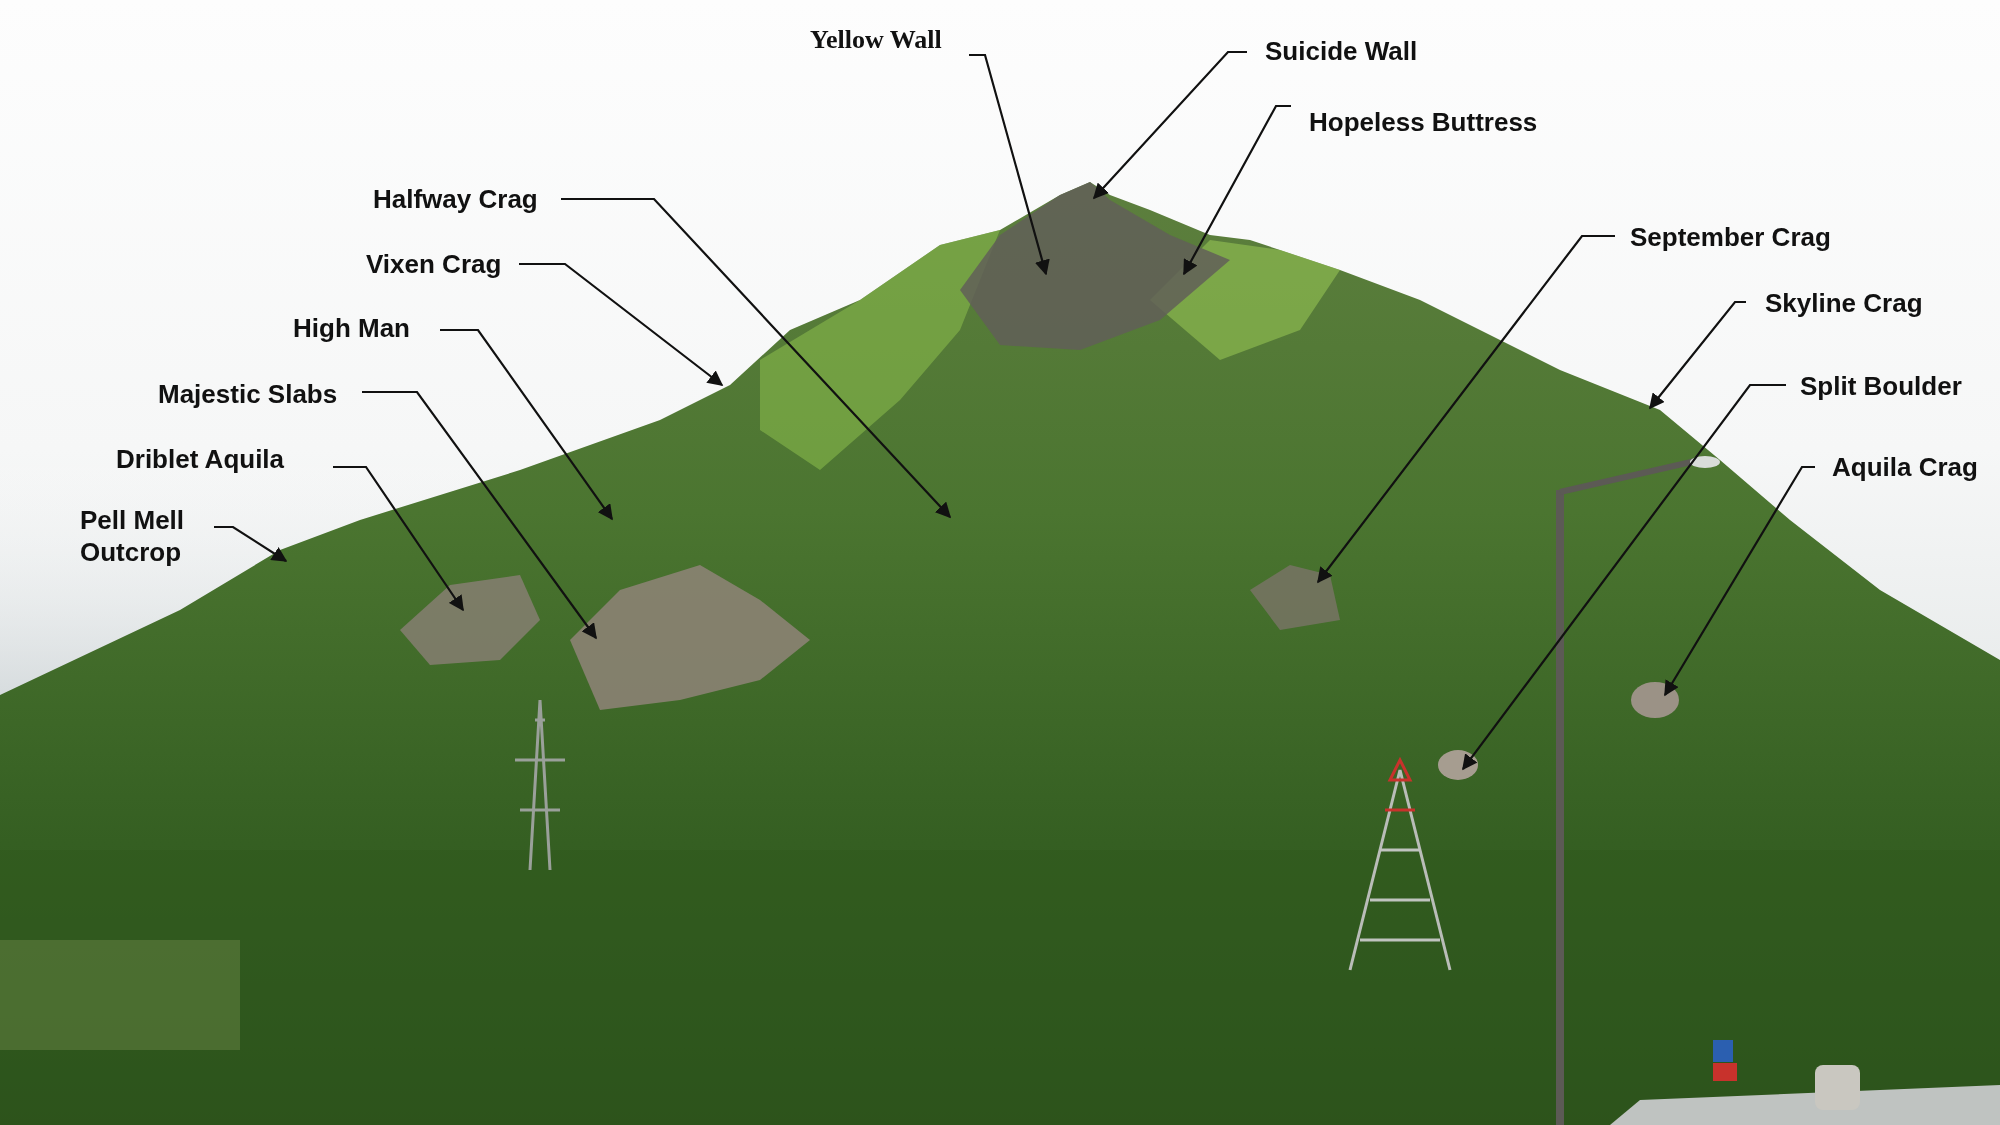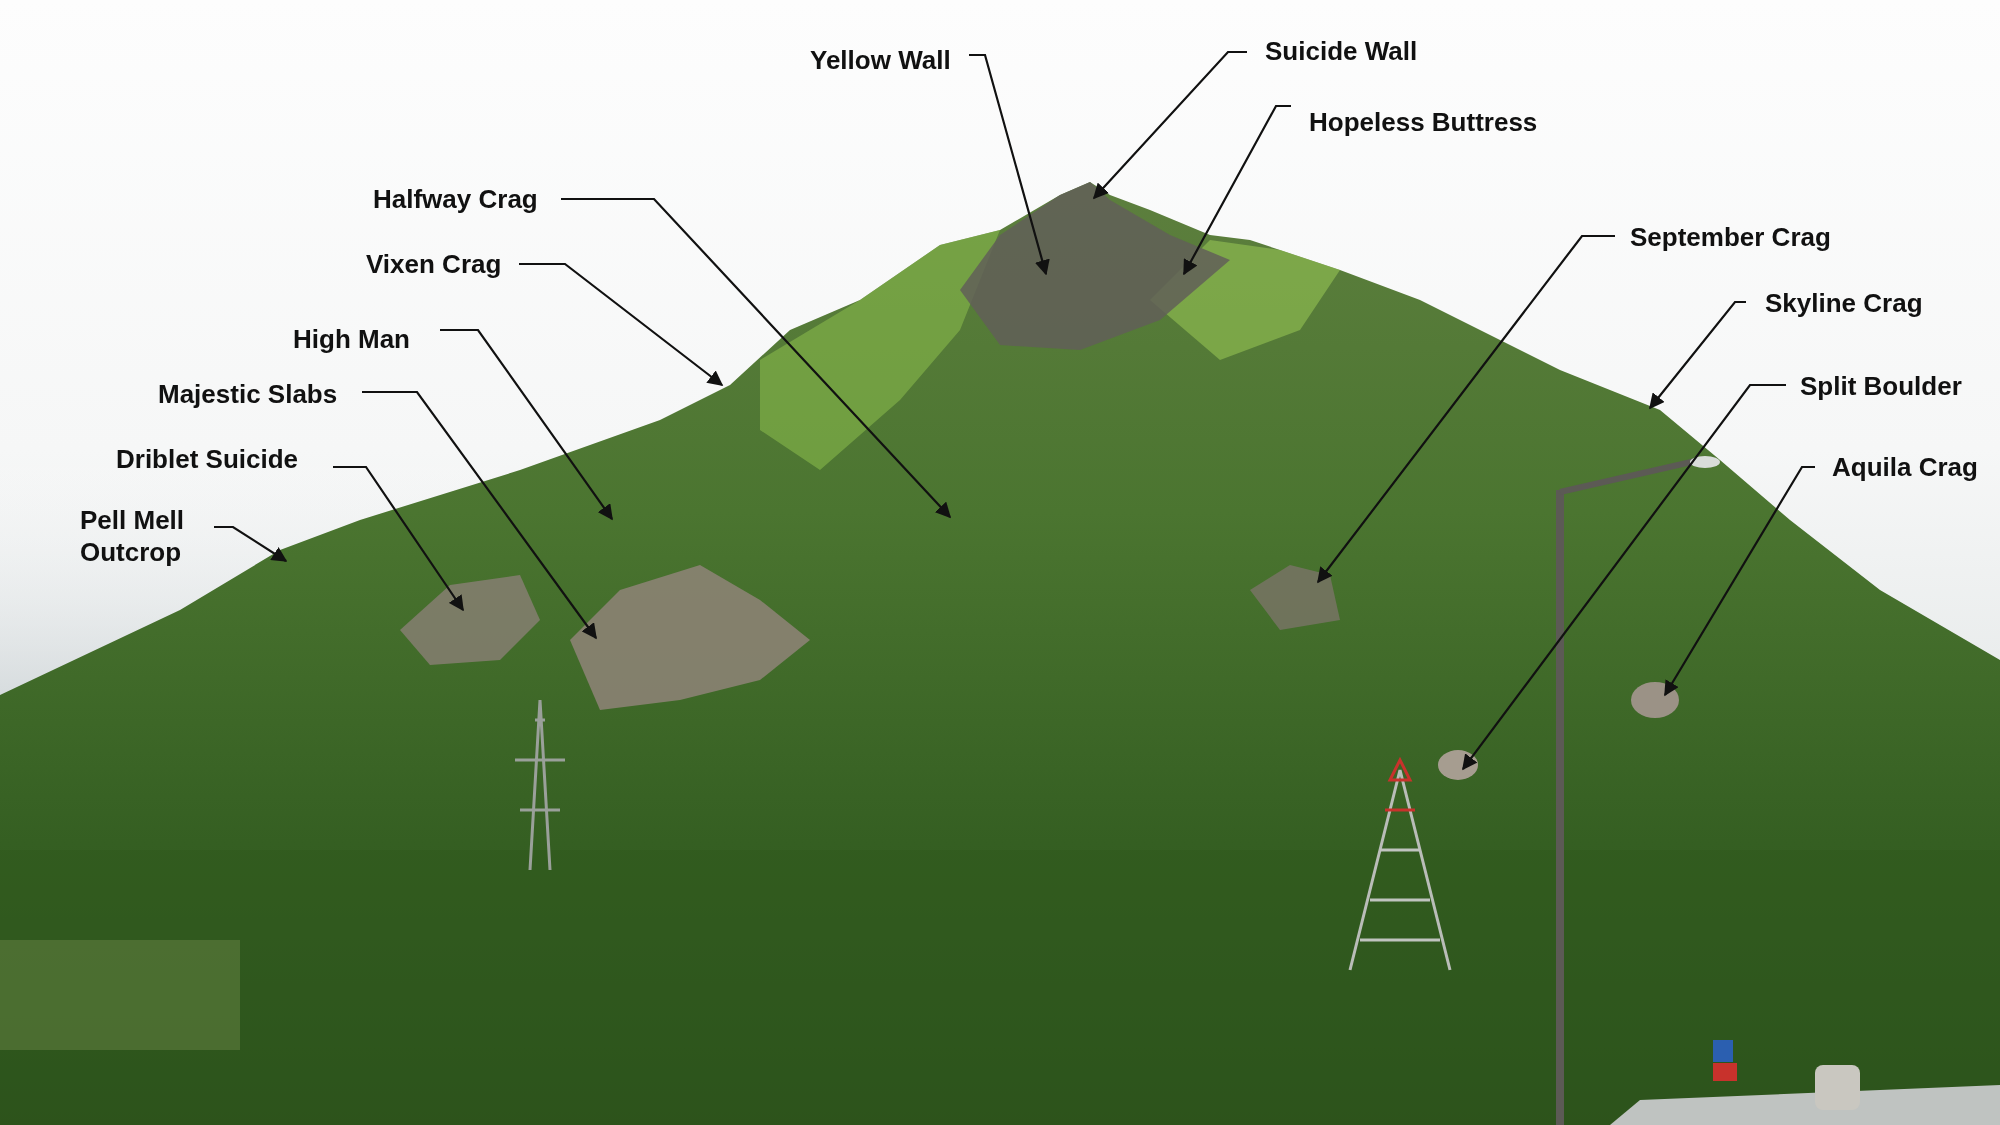--- a/index.html
+++ b/index.html
@@ -77,28 +77,28 @@
         <polyline points="362,392 417,392 596,638" marker-end="url(#arrow)"></polyline>
         <polyline points="333,467 366,467 463,610" marker-end="url(#arrow)"></polyline>
         <polyline points="214,527 233,527 286,561" marker-end="url(#arrow)"></polyline>
         <polyline points="1615,236 1582,236 1318,582" marker-end="url(#arrow)"></polyline>
         <polyline points="1746,302 1735,302 1650,408" marker-end="url(#arrow)"></polyline>
         <polyline points="1786,385 1750,385 1463,769" marker-end="url(#arrow)"></polyline>
         <polyline points="1815,467 1802,467 1665,695" marker-end="url(#arrow)"></polyline>
       </g>
   </svg>
 
-  <div class="label" style="left:810px;top:44px;">Yellow Wall</div>
+  <div class="label" style="left:810px;top:24px;font-family:Liberation Serif, serif;">Yellow Wall</div>
   <div class="label" style="left:1265px;top:35px;">Suicide Wall</div>
   <div class="label" style="left:1309px;top:89px;margin-top:17px;">Hopeless Buttress</div>
   <div class="label" style="left:373px;top:183px;">Halfway Crag</div>
   <div class="label" style="left:366px;top:248px;">Vixen Crag</div>
-  <div class="label" style="left:293px;top:312px;margin-top:11px;">High Man</div>
+  <div class="label" style="left:293px;top:312px;">High Man</div>
   <div class="label" style="left:158px;top:378px;">Majestic Slabs</div>
-  <div class="label" style="left:116px;top:443px;">Driblet Suicide</div>
+  <div class="label" style="left:116px;top:443px;">Driblet Aquila</div>
   <div class="label" style="left:80px;top:504px;">
     <div>Pell Mell</div>
     <div style="">Outcrop</div>
   </div>
   <div class="label" style="left:1630px;top:221px;text-align:center;">September Crag</div>
   <div class="label" style="left:1765px;top:287px;">Skyline Crag</div>
   <div class="label" style="left:1800px;top:370px;">Split Boulder</div>
   <div class="label" style="left:1832px;top:451px;">Aquila Crag</div>
 </div>
 

